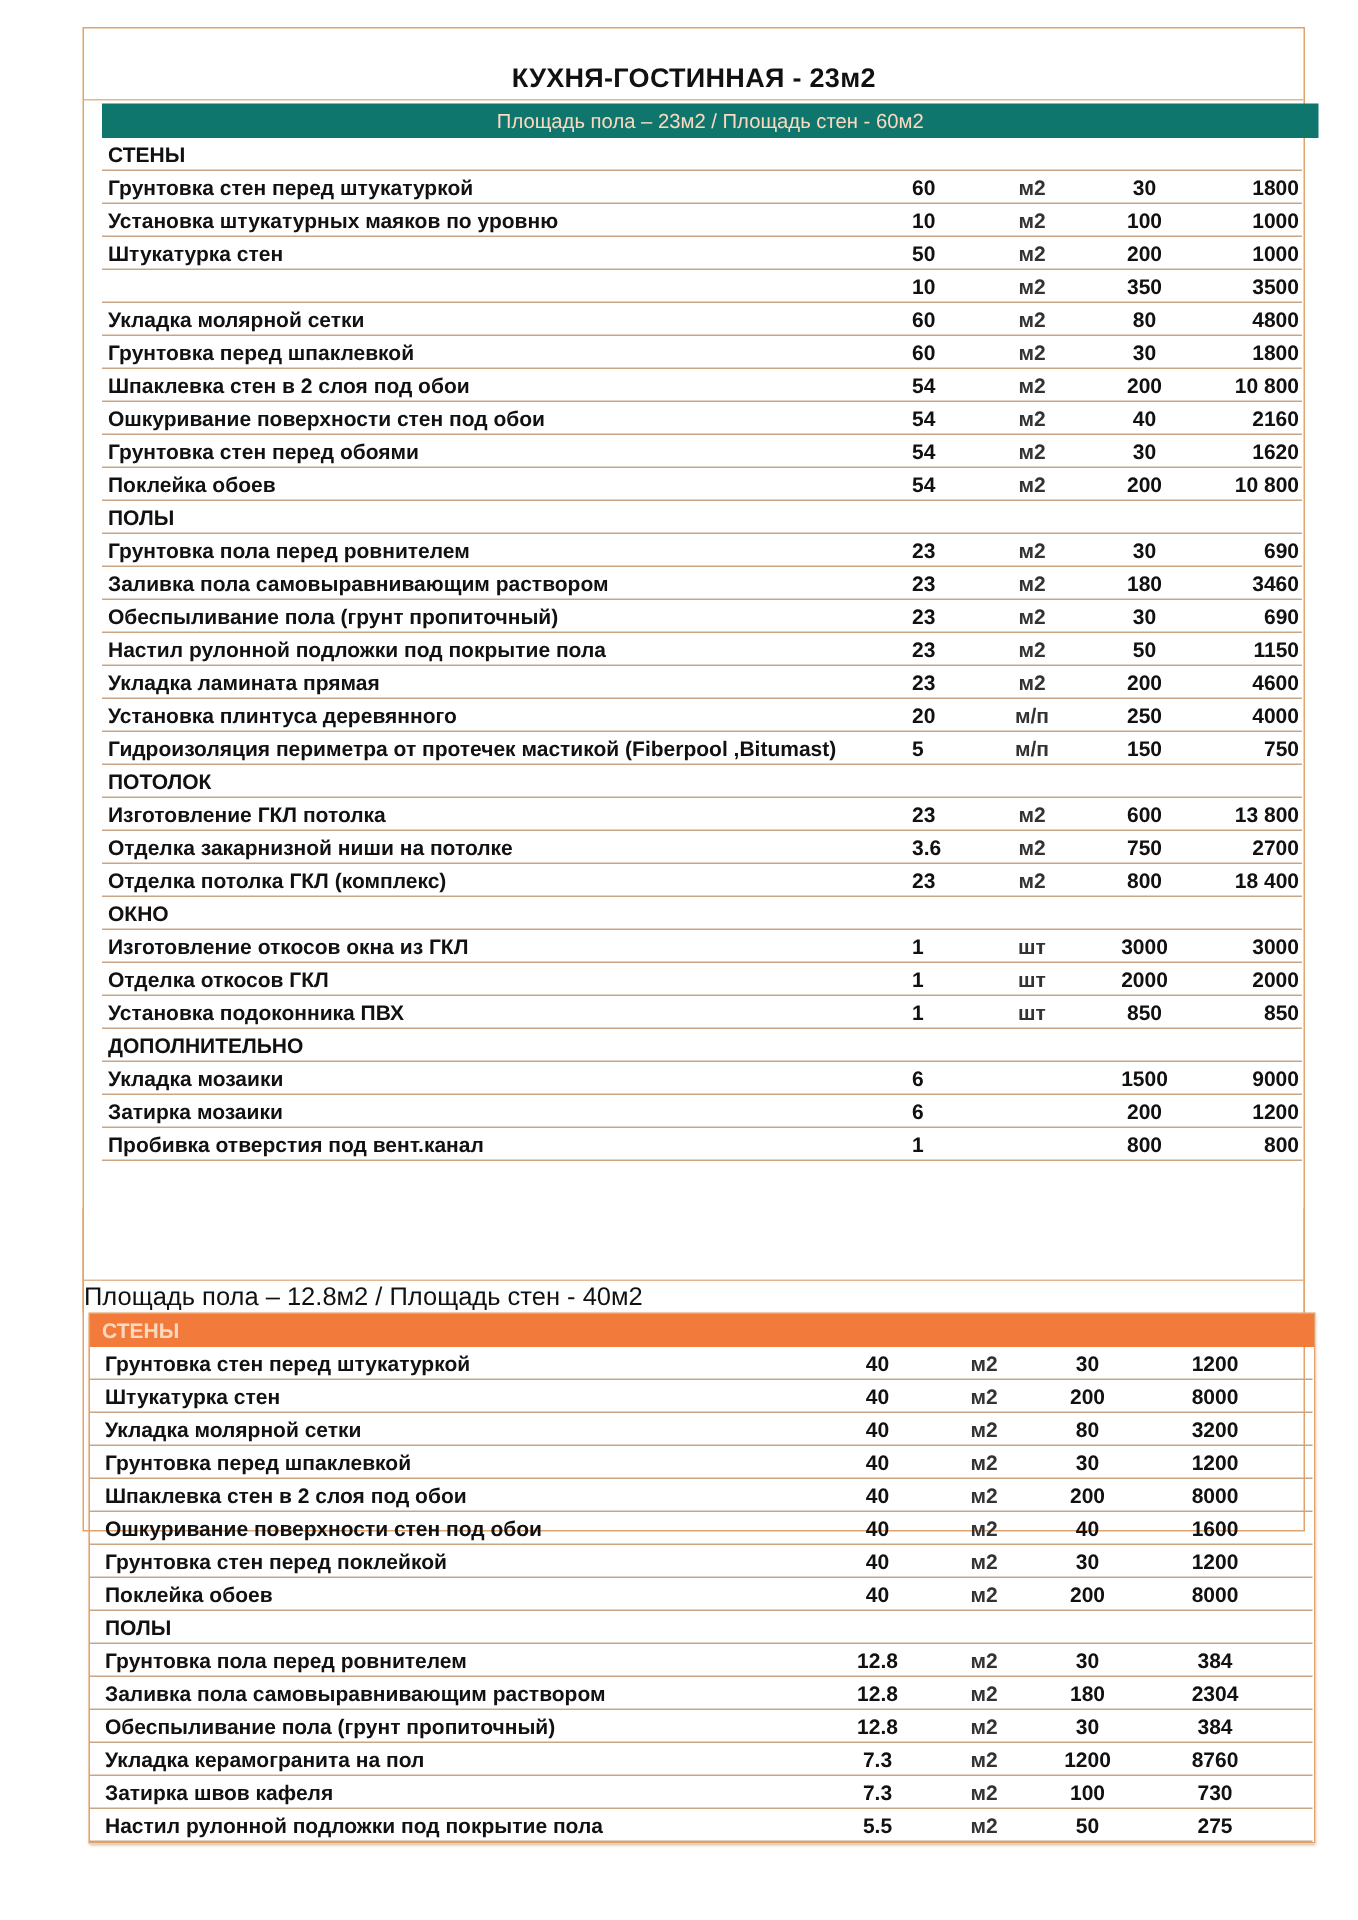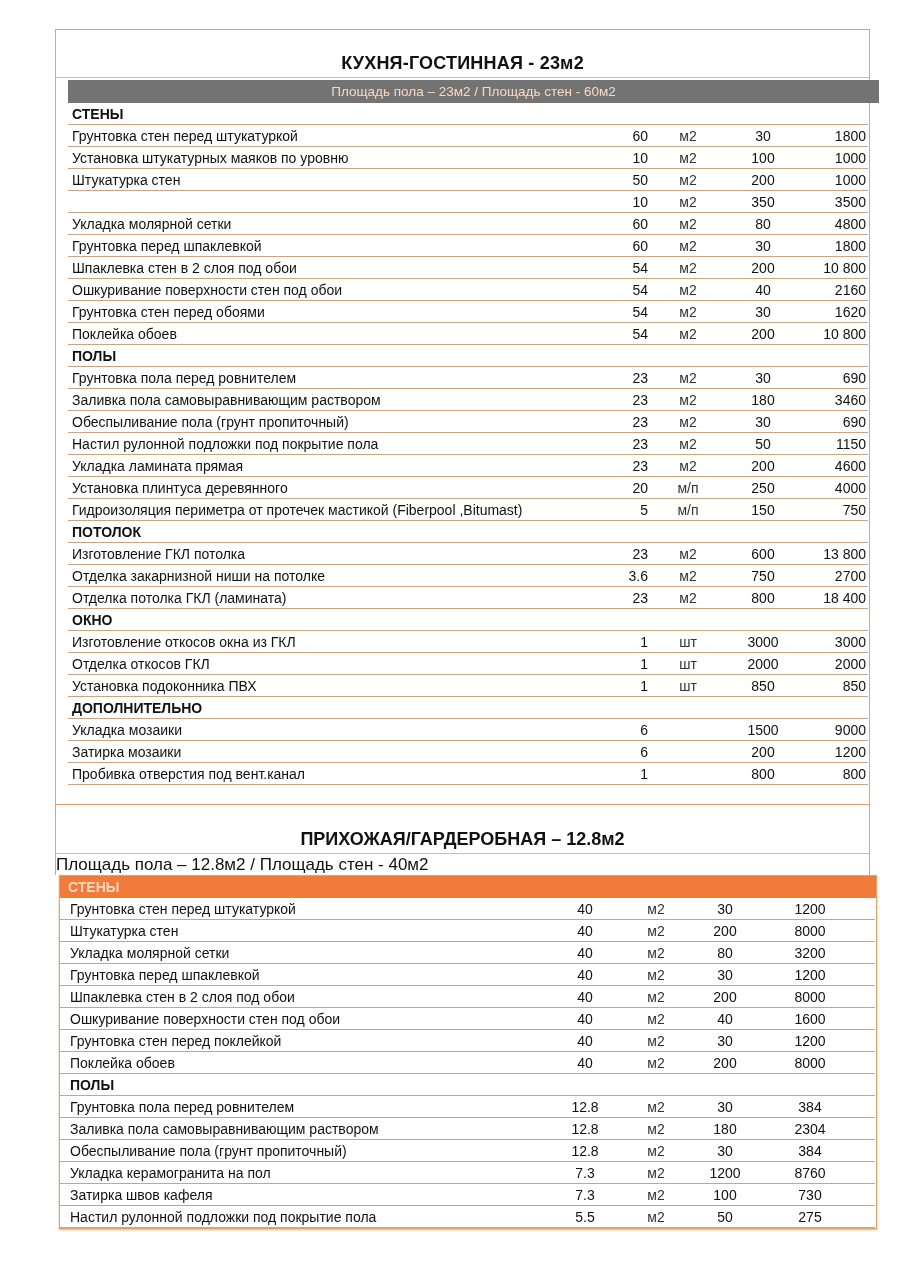--- a/index.html
+++ b/index.html
@@ -1,48 +1,48 @@
 <!DOCTYPE html>
 <html><head>
 <meta charset="utf-8">
 <style>
   html, body { margin: 0; padding: 0; background: #ffffff; }
   body { width: 905px; height: 1280px; position: relative; overflow: hidden;
          font-family: "Liberation Sans", sans-serif; color: #111; }
 
   
-  .sec1 { position: absolute; left: 55px; top: 29px; width: 815px; height: 776px;
+  .sec1 { position: absolute; left: 55px; top: 18px; width: 815px; height: 1003px;
           border: 1.5px solid #e0a36b; box-sizing: border-box; }
   .sec1 .title { position: absolute; left: 0; right: 0; top: 23px; text-align: center;
                  font-weight: bold; font-size: 18px; letter-spacing: 0.2px; }
   .sec1 .titleline { position: absolute; left: 0; right: 0; top: 47px; border-top: 1px solid #e3b690; }
   .sec1 .band { position: absolute; left: 12px; right: -10px; top: 50px; height: 23px;
-                background: #737373; color: #fbd9c1; text-align: center; font-size: 13.5px;
+                background: #0f766e; color: #fbd9c1; text-align: center; font-size: 13.5px;
                 line-height: 23px; }
   .rows1 { position: absolute; left: 12px; top: 73px; width: 800px; }
 
   
   .sec2 { position: absolute; left: 55px; top: 805px; width: 815px; height: 70px;
           border-left: 1.5px solid #e0a36b; border-right: 1.5px solid #e0a36b; box-sizing: border-box; }
   .sec2 .title { position: absolute; left: 0; right: 0; top: 24px; text-align: center;
                  font-weight: bold; font-size: 18px; }
   .sec2 .titleline { position: absolute; left: 0; right: 0; top: 48px; border-top: 1px solid #e3b690; }
   .sec2 .sub { position: absolute; left: 0; right: 0; top: 50px; text-align: left; font-size: 17px; }
   .box2 { position: absolute; left: 59px; top: 875px; width: 818px; height: 354px;
           border: 1.5px solid #e0a36b; box-sizing: border-box; box-shadow: 0 1px 2px #d8b090; }
   .box2 .band { position: absolute; left: 0; right: 0; top: 0; height: 22px; background: #f27b3b;
                 color: #fbd9c1; font-size: 14px; line-height: 22px; padding-left: 8px; font-weight: bold; }
   .rows2 { position: absolute; left: 0; top: 22px; width: 815px; }
 
   
-  .row { position: relative; height: 22px; border-bottom: 1px solid #c9a586; box-sizing: border-box; font-size: 14px; }
+  .row { position: relative; height: 22px; border-bottom: 1px solid #c9a586; box-sizing: border-box; font-size: 14px; font-weight: bold; }
   .row.cat { font-weight: bold; }
   .row span { position: absolute; top: 3px; white-space: nowrap; }
   .rows1 .name { left: 4px; }
-  .rows1 .qty { left: 540px; width: 40px; text-align: right; }
+  .rows1 .qty { left: 540px; width: 40px; text-align: left; }
   .rows1 .unit { left: 600px; width: 40px; text-align: center; color: #333; }
   .rows1 .price { left: 665px; width: 60px; text-align: center; }
   .rows1 .total { left: 730px; width: 68px; text-align: right; }
 
   .rows2 .name { left: 10px; }
   .rows2 .qty { left: 505px; width: 40px; text-align: center; }
   .rows2 .unit { left: 576px; width: 40px; text-align: center; color: #333; }
   .rows2 .price { left: 635px; width: 60px; text-align: center; }
   .rows2 .total { left: 720px; width: 60px; text-align: center; }
 </style>
@@ -189,21 +189,21 @@
         <span class="total">13 800</span>
       </div>
       <div class="row">
         <span class="name">Отделка  закарнизной ниши на потолке</span>
         <span class="qty">3.6</span>
         <span class="unit">м2</span>
         <span class="price">750</span>
         <span class="total">2700</span>
       </div>
       <div class="row">
-        <span class="name">Отделка потолка ГКЛ (ламината)</span>
+        <span class="name">Отделка потолка ГКЛ (комплекс)</span>
         <span class="qty">23</span>
         <span class="unit">м2</span>
         <span class="price">800</span>
         <span class="total">18 400</span>
       </div>
       <div class="row cat">
         <span class="name">ОКНО</span>
       </div>
       <div class="row">
         <span class="name">Изготовление откосов окна из ГКЛ</span>
@@ -247,21 +247,20 @@
         <span class="name">Пробивка отверстия под вент.канал</span>
         <span class="qty">1</span>
         <span class="unit"></span>
         <span class="price">800</span>
         <span class="total">800</span>
       </div>
     </div>
 </div>
 
 <div class="sec2">
-  <div class="title">ПРИХОЖАЯ/ГАРДЕРОБНАЯ – 12.8м2</div>
   <div class="titleline"></div>
   <div class="sub">Площадь пола – 12.8м2  /  Площадь стен - 40м2</div>
 </div>
 <div class="box2">
   <div class="band">СТЕНЫ</div>
   <div class="rows2" id="rows2">
       <div class="row">
         <span class="name">Грунтовка стен перед штукатуркой</span>
         <span class="qty">40</span>
         <span class="unit">м2</span>

